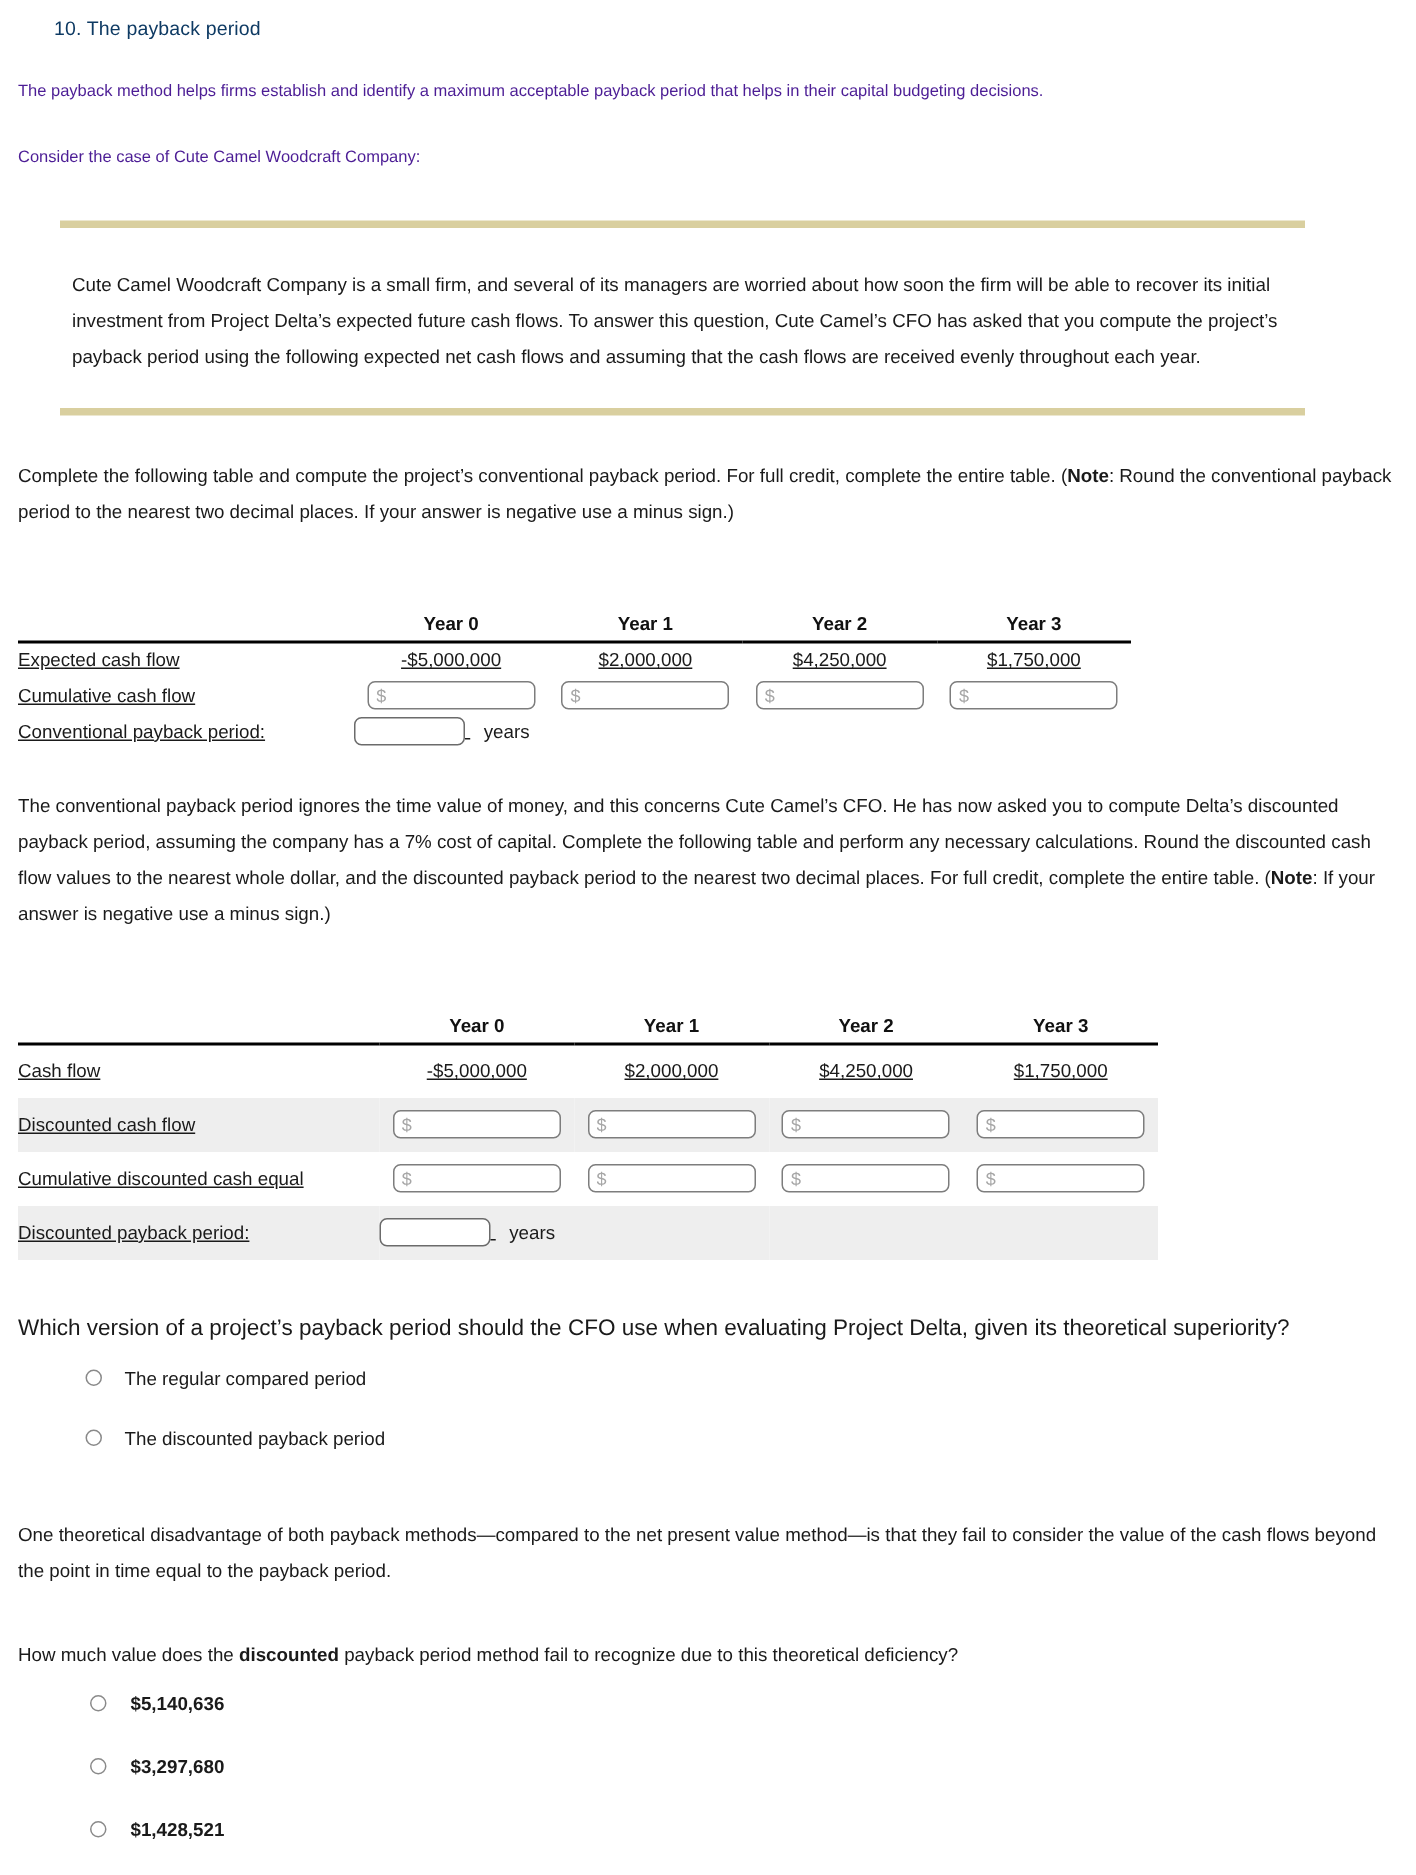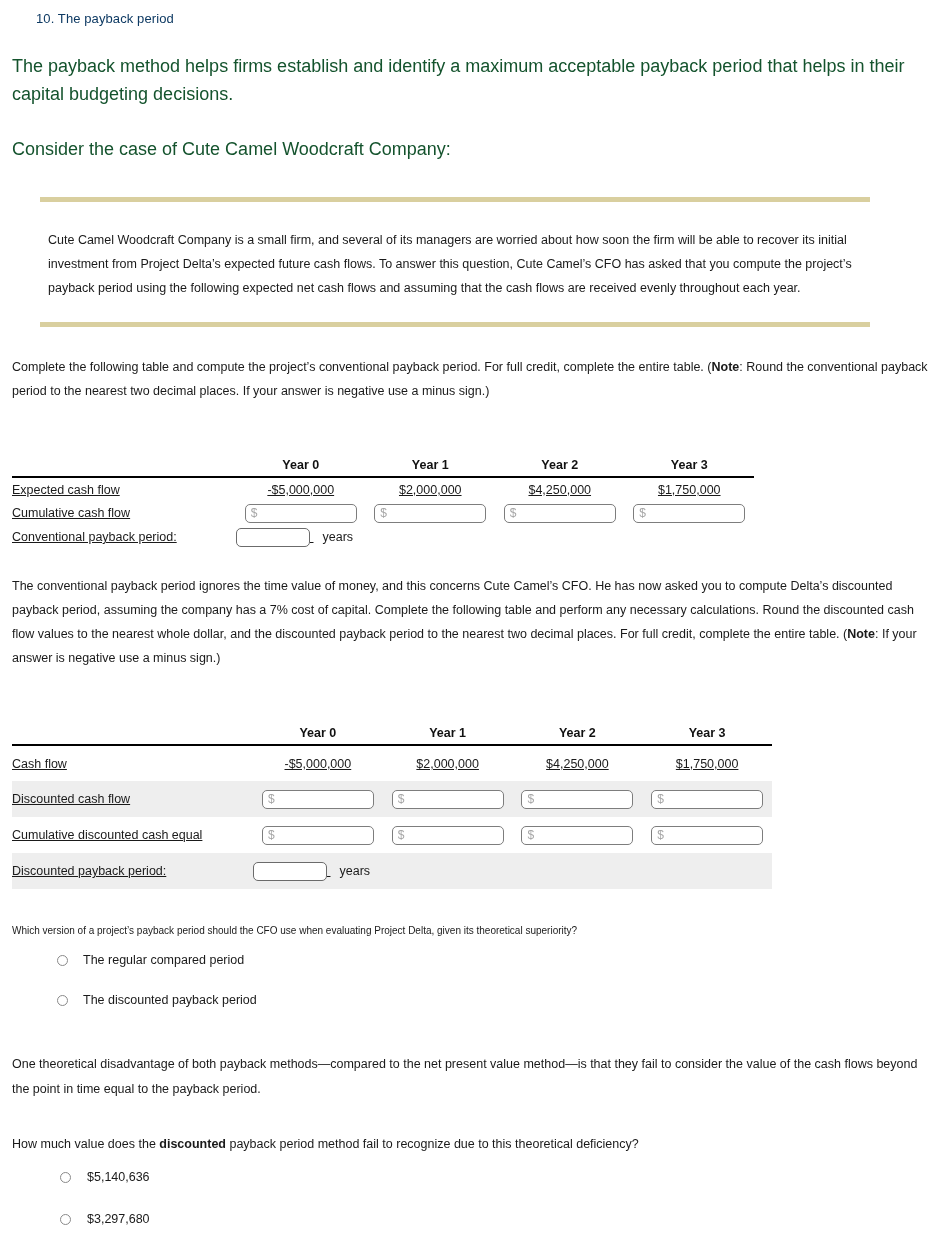--- a/index.html
+++ b/index.html
@@ -24,23 +24,23 @@
     color: #0e3a63;
     font-weight: normal;
     font-size: 13px;
     padding-top: 11px;
     letter-spacing: 0.1px;
     margin-left: 24px;
   }
 
   
   .para {
-    font-size: 18px;
+    font-size: 11px;
     line-height: 1.55;
-    color: #14532d;
+    color: #4c1d95;
   }
   .para.p1 { margin-top: 27px; }
   .para.p2 { margin-top: 27px; }
 
   
   .callout {
     margin-top: 33px;
     margin-left: 28px;
     margin-right: 62px;
     border-top: 5px solid #d9cf9f;
@@ -125,21 +125,21 @@
   .years-lbl {
     display: inline-block;
     margin-left: 9px;
     font-size: 12.5px;
     color: #1a1a1a;
     vertical-align: middle;
   }
   .period-cell { text-align: left; padding-left: 4px; white-space: nowrap; }
 
   
-  .qtext { margin-top: 34px; font-size: 10px; line-height: 1.6; }
+  .qtext { margin-top: 34px; font-size: 15px; line-height: 1.6; }
   .opts { margin-top: 14px; }
   .opt-row {
     display: flex;
     align-items: center;
     margin-left: 45px;
     margin-top: 26px;
   }
   .opt-row:first-child { margin-top: 12px; }
   .radio {
     width: 11px;
@@ -151,21 +151,21 @@
     display: inline-block;
   }
   .opt-label {
     margin-left: 15px;
     font-size: 12.5px;
     color: #1a1a1a;
   }
 
   .opts-money .opt-row { margin-left: 48px; margin-top: 28px; }
   .opts-money .opt-row:first-child { margin-top: 16px; }
-  .opts-money .opt-label { margin-left: 16px; }
+  .opts-money .opt-label { margin-left: 16px; font-weight: bold; }
 
   .disadv { margin-top: 45px; line-height: 1.95; font-size: 12.5px; }
   .howmuch { margin-top: 33px; font-size: 12.5px; line-height: 1.6; }
   b.strong { font-weight: bold; }
 </style>
 </head>
 <body>
 
 <div class="page">
 

